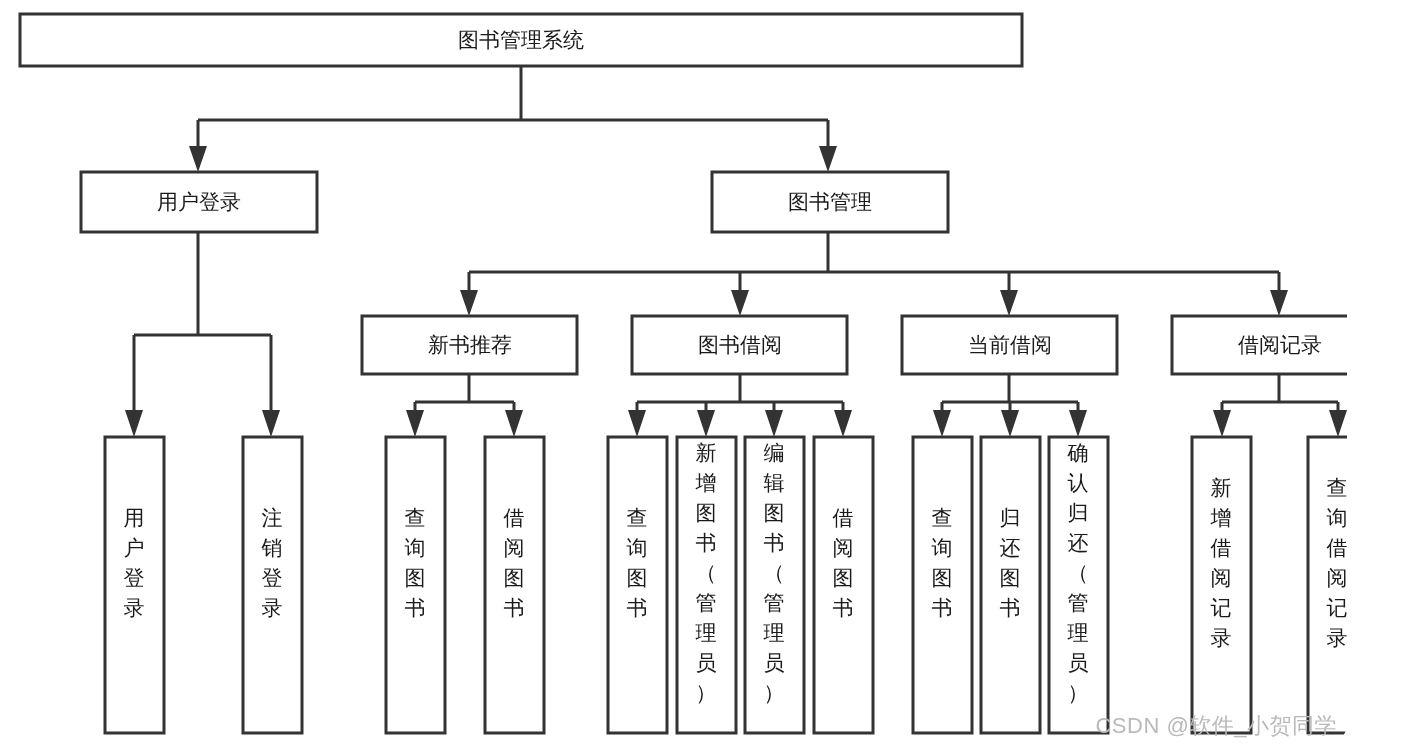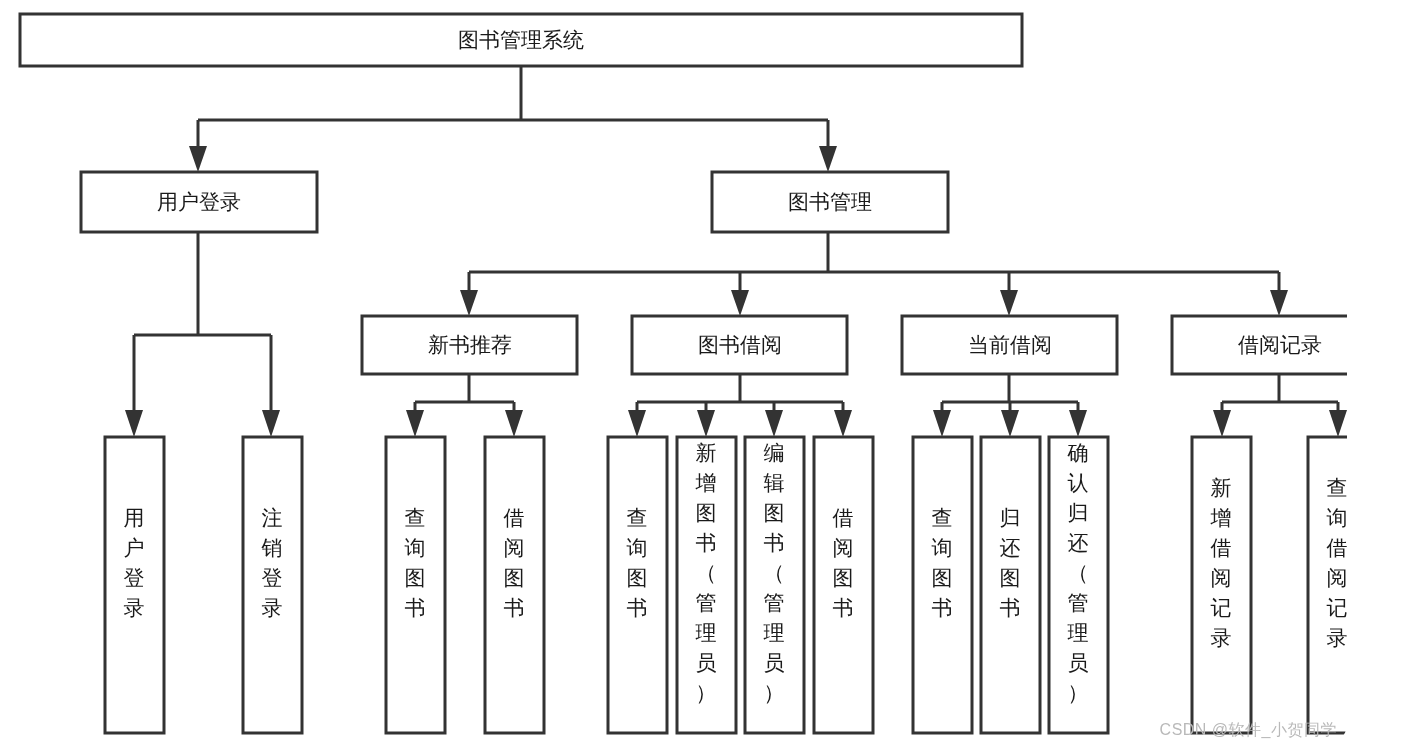--- a/index.html
+++ b/index.html
@@ -51,21 +51,21 @@
     font-family: "Liberation Sans", "DejaVu Sans", sans-serif;
     font-size: 21px;
     fill: #1a1a1a;
     text-anchor: middle;
   }
   .watermark {
     position: absolute;
     right: 10px;
     bottom: 6px;
     font-family: "Liberation Sans", "DejaVu Sans", sans-serif;
-    font-size: 16px;
+    font-size: 22px;
     color: #b9b9b9;
     white-space: nowrap;
     letter-spacing: 0.5px;
     pointer-events: none;
   }
 </style>
 </head>
 <body>
 
 <div id="diagram-root">

